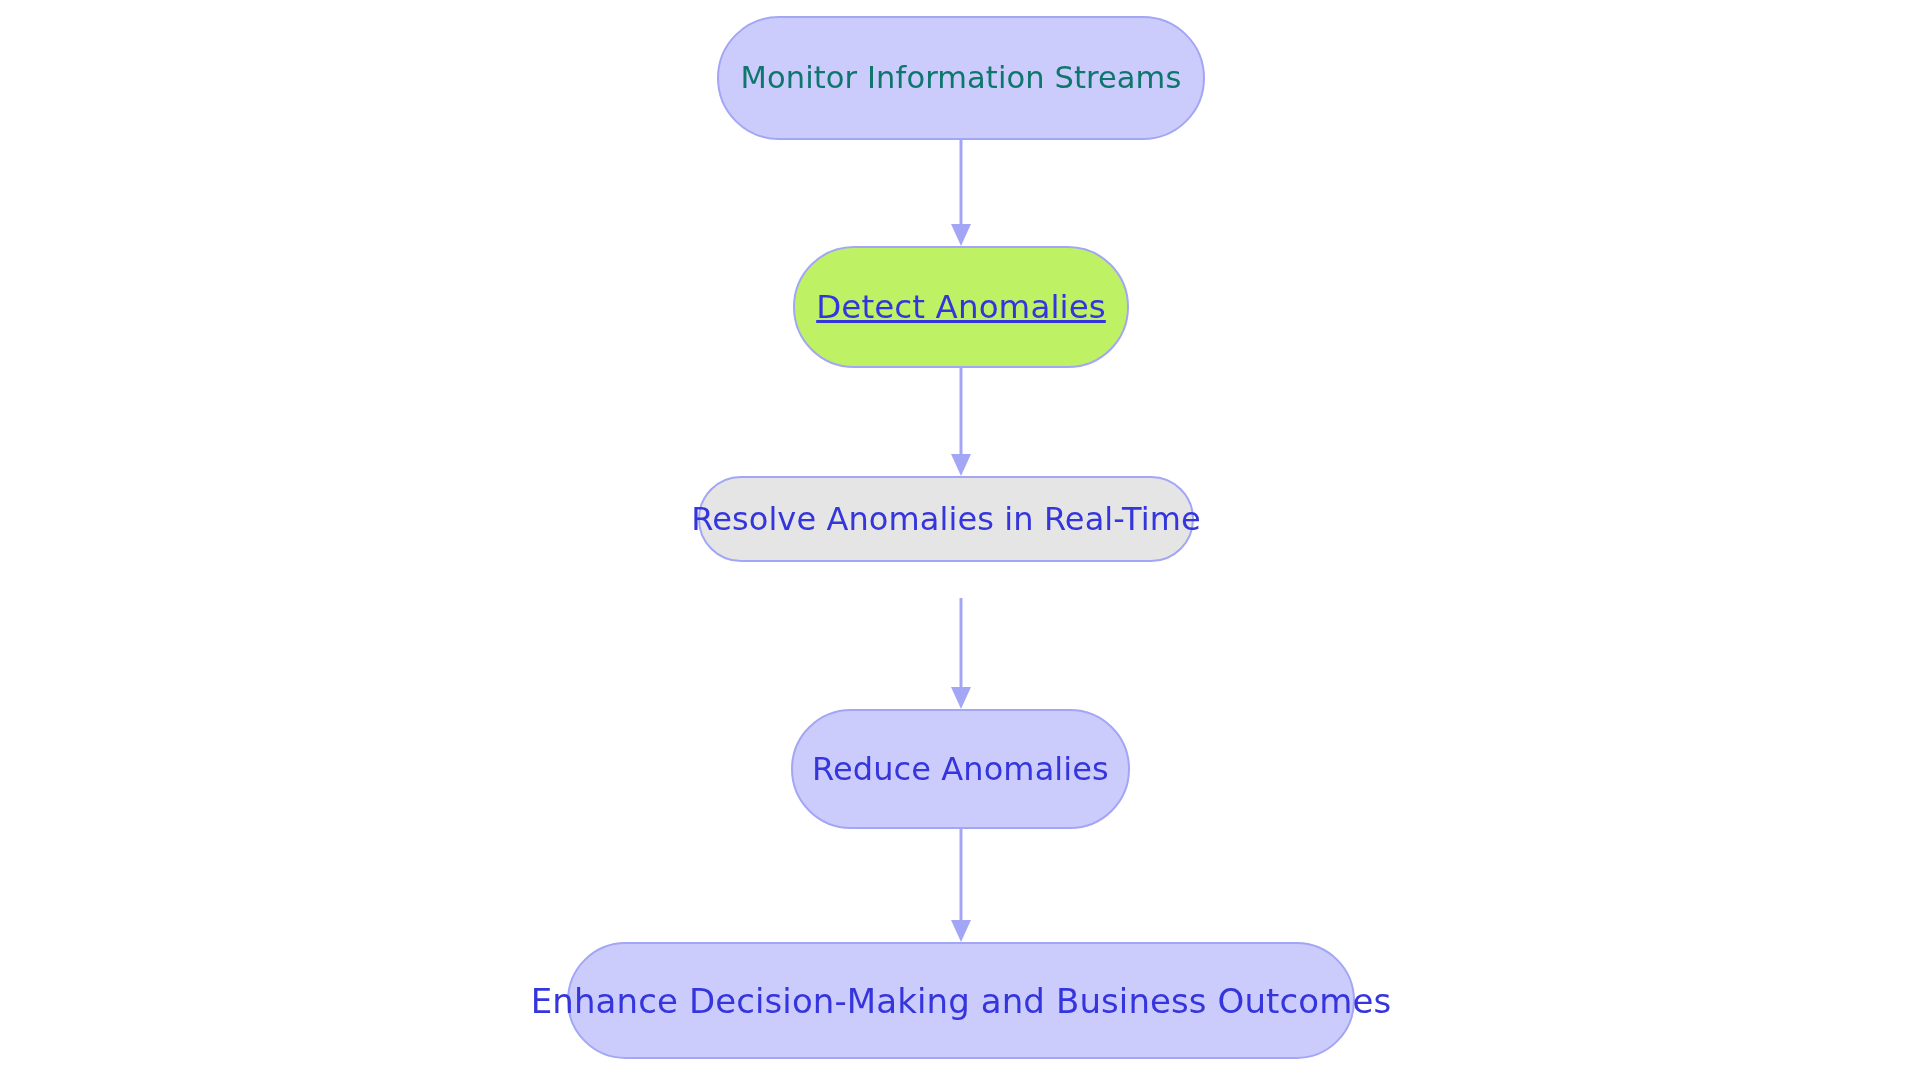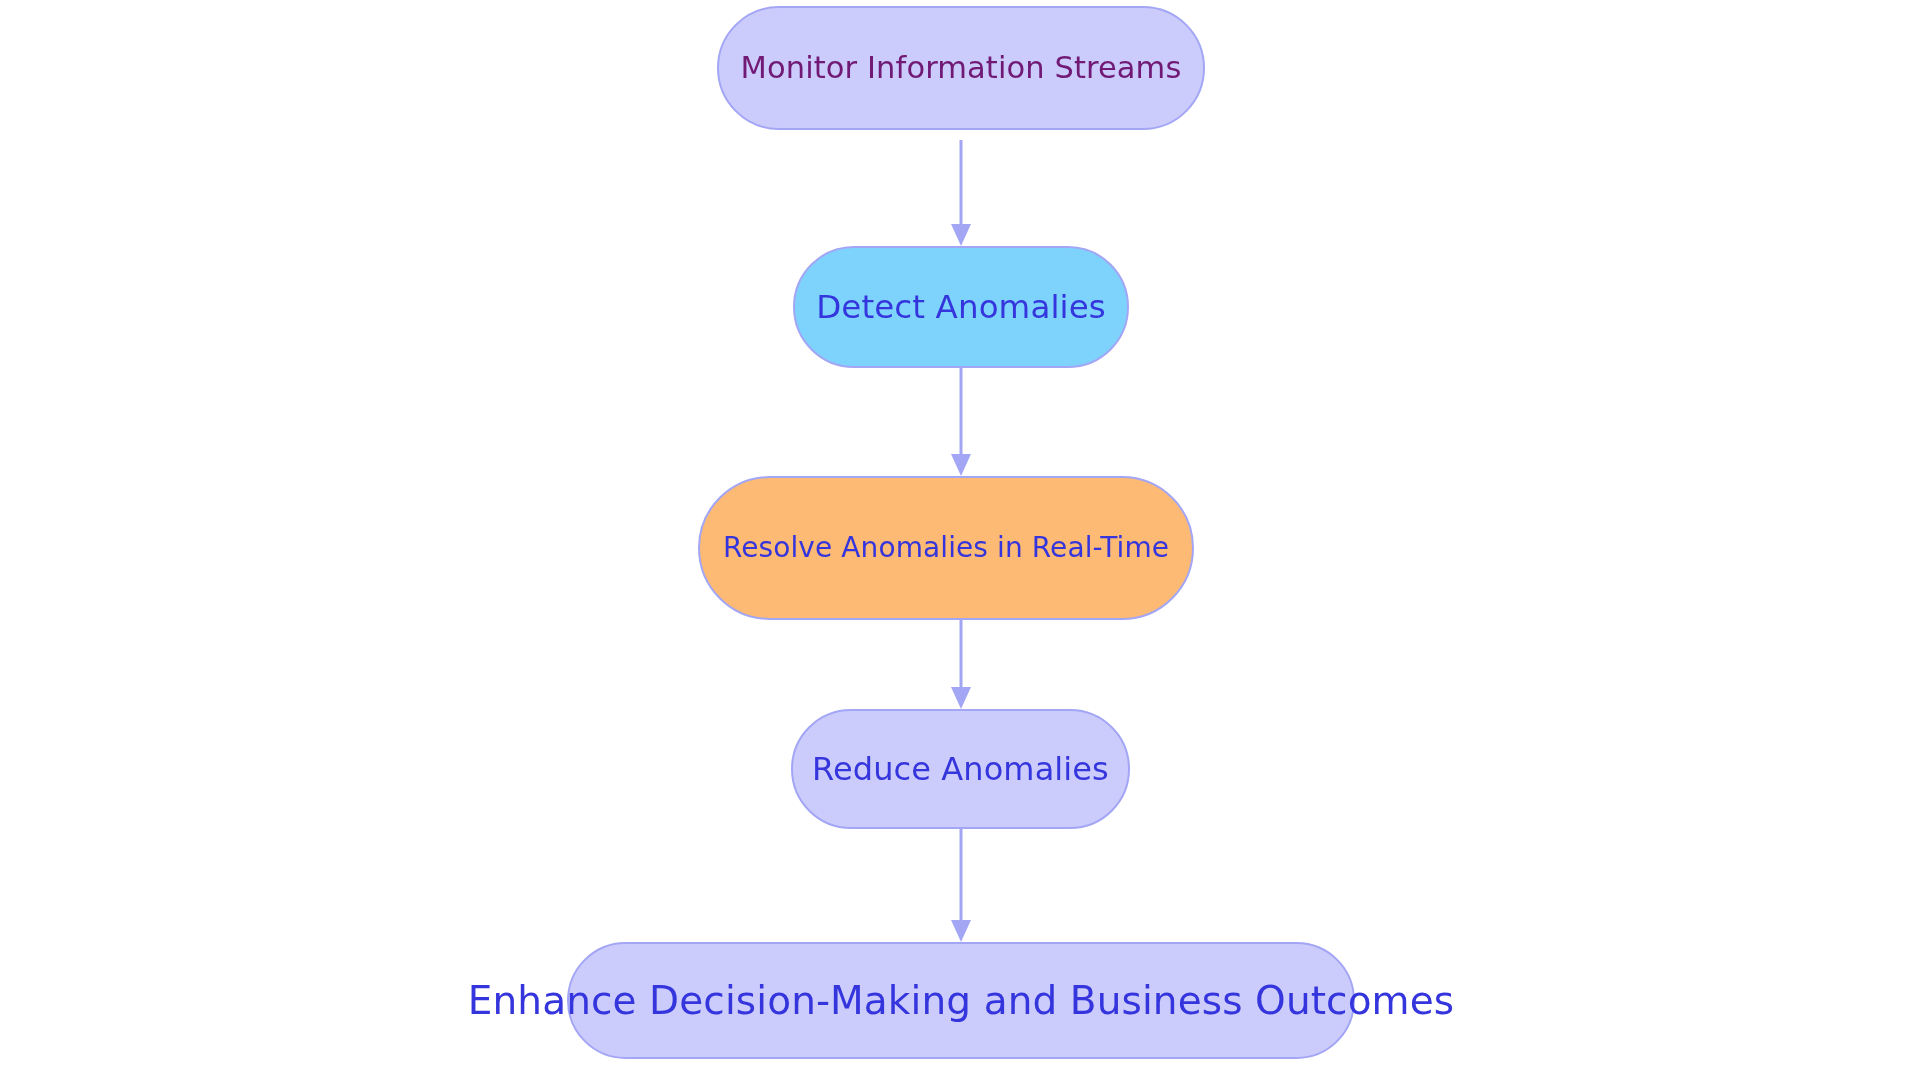--- a/index.html
+++ b/index.html
@@ -77,29 +77,29 @@
         </svg>
       </div>
       <div class="connector" style="left: 931px; top: 829px; width: 60px; height: 113px;">
         <svg width="60" height="113" viewBox="0 0 60 113">
           <line x1="30" y1="0" x2="30" y2="93" stroke="#a3a6f5" stroke-width="3"></line>
           <polygon points="20,91 40,91 30,113" fill="#a3a6f5"></polygon>
         </svg>
       </div>
     </div>
   <div id="node-layer">
-      <div class="flow-node" style="left: 717px; top: 6px; width: 488px; height: 124px; background: rgb(204, 204, 252); border-color: rgb(163, 166, 245); color: #701a75; font-size: 30.5px;">
+      <div class="flow-node" style="left: 717px; top: 16px; width: 488px; height: 124px; background: rgb(204, 204, 252); border-color: rgb(163, 166, 245); color: #0f766e; font-size: 30.5px;">
         <span class="node-label">Monitor Information Streams</span>
       </div>
-      <div class="flow-node" style="left: 793px; top: 246px; width: 336px; height: 122px; background: #7dd3fc; border-color: rgb(163, 166, 245); color: rgb(53, 53, 221); font-size: 32.5px;">
+      <div class="flow-node" style="left: 793px; top: 246px; width: 336px; height: 122px; background: #bef264; border-color: rgb(163, 166, 245); color: rgb(53, 53, 221); font-size: 32.5px; text-decoration: underline;">
         <span class="node-label">Detect Anomalies</span>
       </div>
-      <div class="flow-node" style="left: 698px; top: 476px; width: 496px; height: 144px; background: #fdba74; border-color: rgb(163, 166, 245); color: rgb(53, 53, 221); font-size: 28px;">
+      <div class="flow-node" style="left: 698px; top: 476px; width: 496px; height: 86px; background: #e5e5e5; border-color: rgb(163, 166, 245); color: rgb(53, 53, 221); font-size: 32px;">
         <span class="node-label">Resolve Anomalies in Real-Time</span>
       </div>
       <div class="flow-node" style="left: 791px; top: 709px; width: 339px; height: 120px; background: rgb(204, 204, 252); border-color: rgb(163, 166, 245); color: rgb(53, 53, 221); font-size: 32px;">
         <span class="node-label">Reduce Anomalies</span>
       </div>
-      <div class="flow-node" style="left: 567px; top: 942px; width: 788px; height: 117px; background: rgb(204, 204, 252); border-color: rgb(163, 166, 245); color: rgb(53, 53, 221); font-size: 39px;">
+      <div class="flow-node" style="left: 567px; top: 942px; width: 788px; height: 117px; background: rgb(204, 204, 252); border-color: rgb(163, 166, 245); color: rgb(53, 53, 221); font-size: 34px;">
         <span class="node-label">Enhance Decision-Making and Business Outcomes</span>
       </div>
     </div>
 </div>
 
 </body></html>

